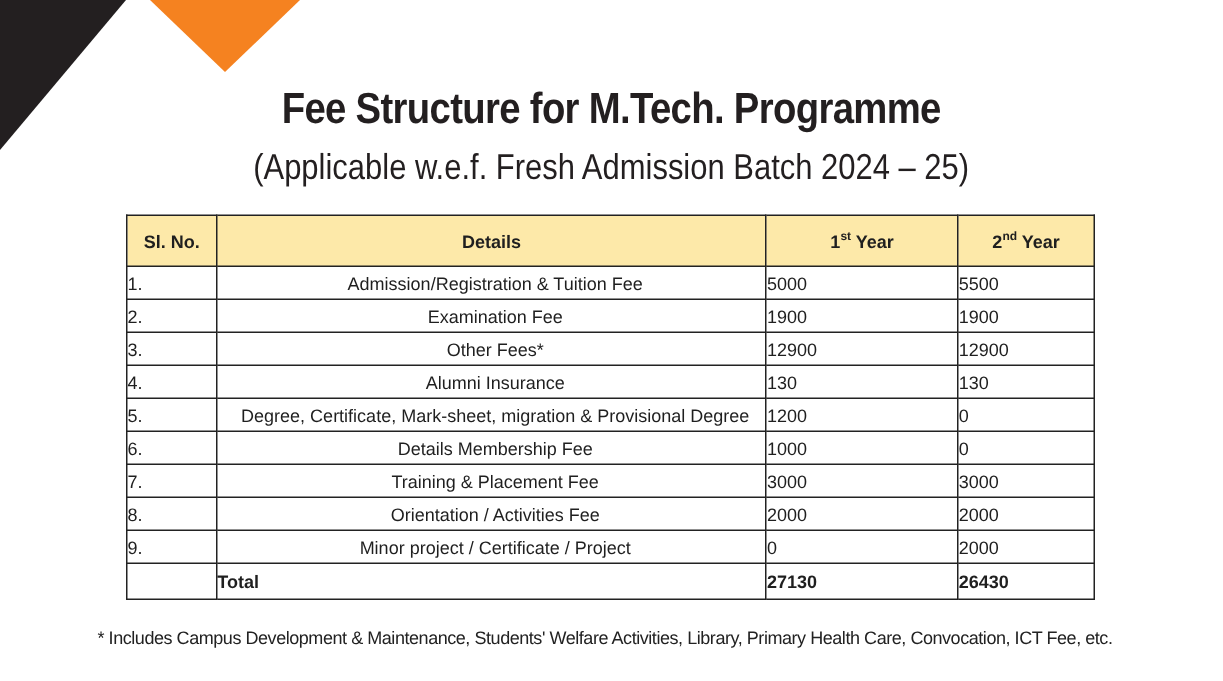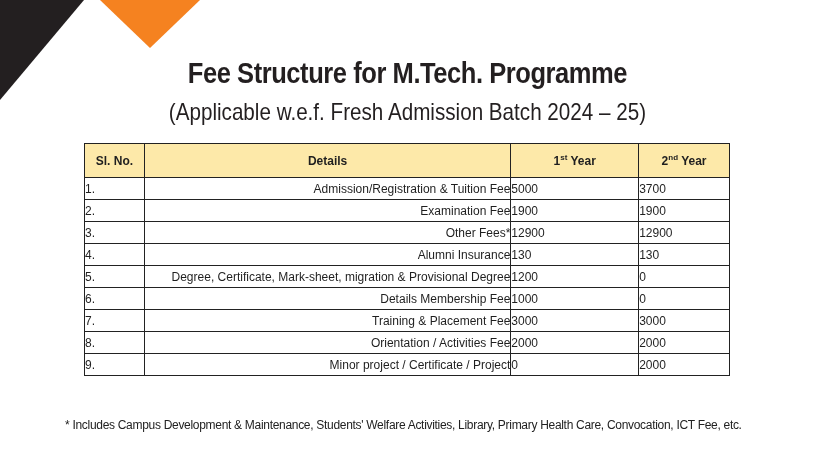--- a/index.html
+++ b/index.html
@@ -36,21 +36,21 @@
       position: absolute; left: 84px; top: 143px; width: 646px;
       border-collapse: collapse; font-size: 12px;
     }
     table.fees th, table.fees td {
       border: 1px solid #222; padding: 0; 
     }
     table.fees th {
       background: #fde9a9; font-weight: bold; height: 33px; font-size: 12px;
     }
     table.fees td { height: 21px; }
-    table.fees td.details { text-align: right; padding-left: 5px; }
+    table.fees td.details { text-align: center; padding-left: 5px; }
     table.fees tr.total td { height: 23px; font-weight: bold; }
     col.c1 { width: 60px; } col.c2 { width: 367px; }
     col.c3 { width: 128px; } col.c4 { width: 91px; }
     sup { font-size: 8px; margin-top: 10px; }
     .footnote {
       position: absolute; left: 65px; top: 418px; font-size: 12px;
       color: #222; letter-spacing: -0.3px;
     }
   </style>
 </head>
@@ -75,21 +75,21 @@
       <th>Details</th>
       <th><span>1</span><sup>st</sup><span> Year</span></th>
       <th><span>2</span><sup>nd</sup><span> Year</span></th>
     </tr>
   </thead>
   <tbody>
     <tr>
         <td>1.</td>
         <td class="details">Admission/Registration &amp; Tuition Fee</td>
         <td>5000</td>
-        <td>3700</td>
+        <td>5500</td>
       </tr>
     <tr>
         <td>2.</td>
         <td class="details">Examination Fee</td>
         <td>1900</td>
         <td>1900</td>
       </tr>
     <tr>
         <td>3.</td>
         <td class="details">Other Fees*</td>
@@ -125,16 +125,22 @@
         <td class="details">Orientation / Activities Fee</td>
         <td>2000</td>
         <td>2000</td>
       </tr>
     <tr>
         <td>9.</td>
         <td class="details">Minor project / Certificate / Project</td>
         <td>0</td>
         <td>2000</td>
       </tr>
+    <tr class="total">
+        <td></td>
+        <td>Total</td>
+        <td>27130</td>
+        <td>26430</td>
+      </tr>
   </tbody>
 </table>
 
 <div class="footnote">* Includes Campus Development &amp; Maintenance, Students' Welfare Activities, Library, Primary Health Care, Convocation, ICT Fee, etc.</div>
 
 </body></html>

